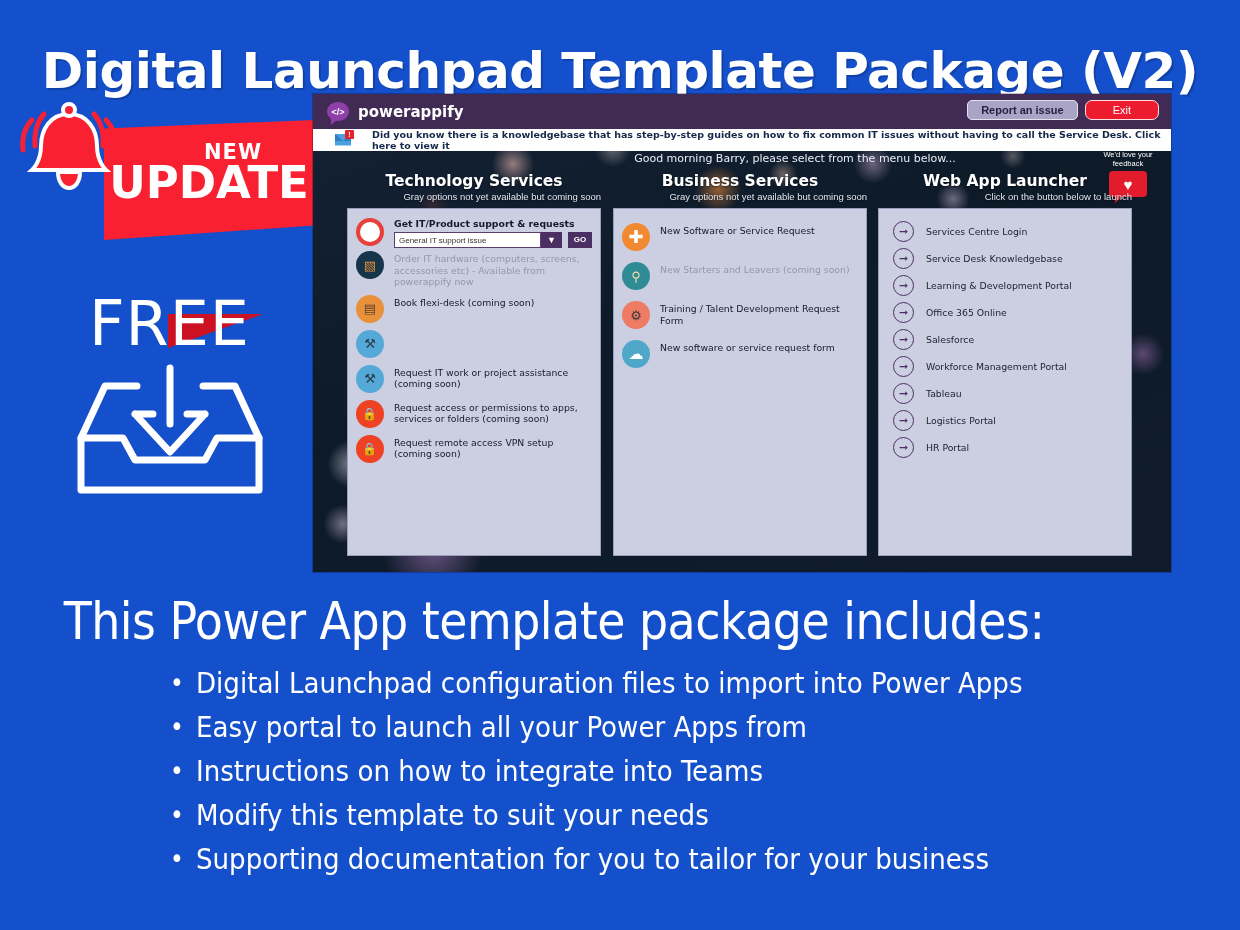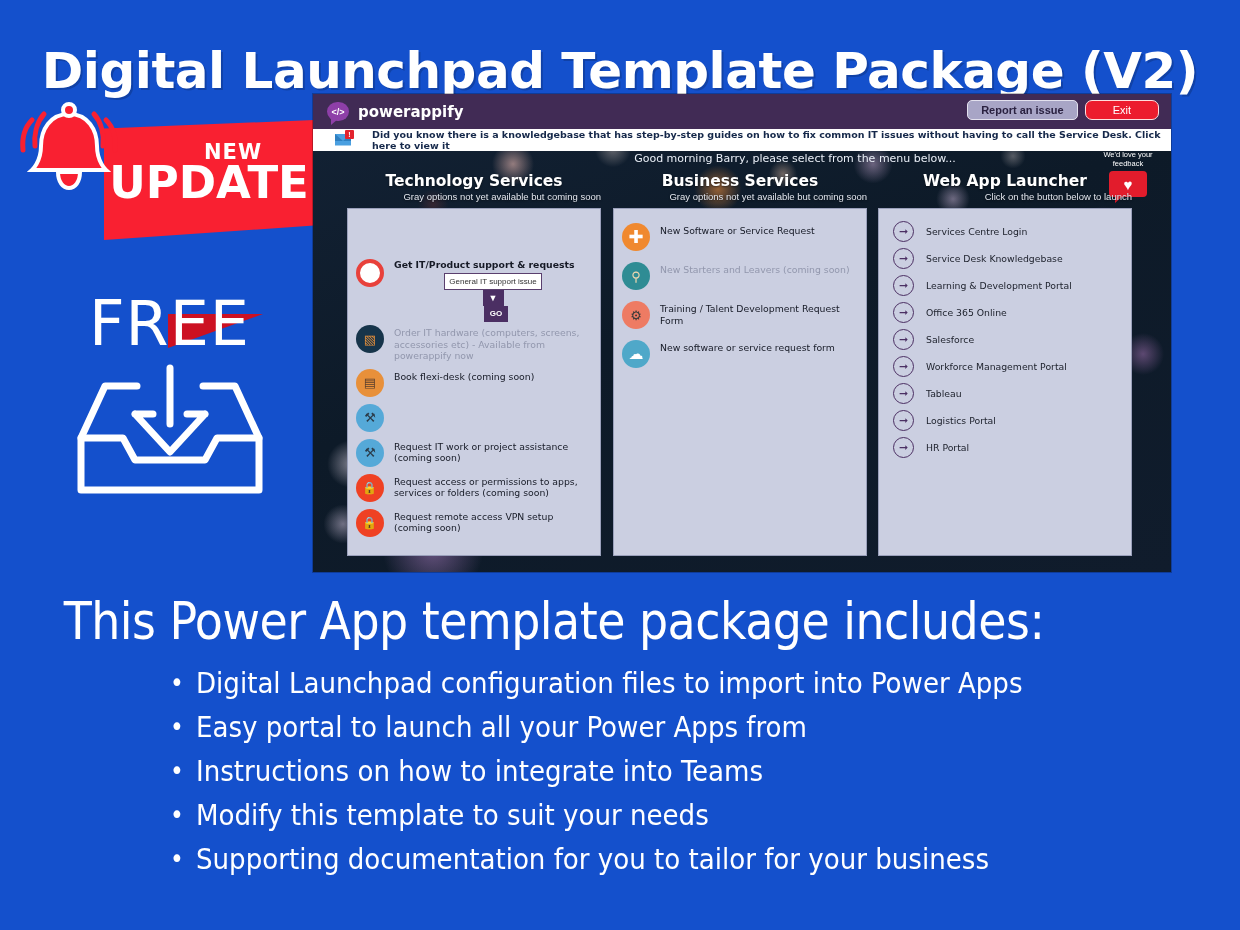--- a/index.html
+++ b/index.html
@@ -183,24 +183,24 @@
     margin-top: 6px; background: #CBCFE1; border: 1px solid #9aa0bb;
     min-height: 348px; padding: 9px 8px 8px 8px;
   }
   .row { display: flex; align-items: flex-start; margin-bottom: 7px; }
   .row-ico { width: 28px; height: 28px; flex: 0 0 28px; border-radius: 50%; position: relative; }
   .row-txt {
     margin-left: 10px; font-size: 9.3px; line-height: 11.5px; color: #161a26;
     padding-top: 2px; font-family: "DejaVu Sans", sans-serif;
   }
   .row-txt.muted { color: #9297ad; }
-  .first-row { margin-bottom: 3px; margin-top: 41px; }
+  .first-row { margin-bottom: 3px; }
   .combo-wrap { margin-left: 10px; flex: 1; }
   .combo-label { font-size: 9.3px; color: #161a26; font-weight: 600; margin-bottom: 3px; font-family:"DejaVu Sans",sans-serif; }
-  .combo-line { display: flex; align-items: center; flex-direction: column; }
+  .combo-line { display: flex; align-items: center; }
   .combo-field {
     flex: 1; height: 16px; background: #fff; border: 1px solid #5a3f6e;
     font-size: 8px; color: #333; padding: 0 4px; line-height: 15px;
   }
   .combo-caret {
     width: 21px; height: 16px; background: #4B2F63; color: #fff;
     font-size: 9px; text-align: center; line-height: 16px;
   }
   .combo-go {
     margin-left: 6px; width: 24px; height: 16px; background: #4B2F63; color: #fff;

